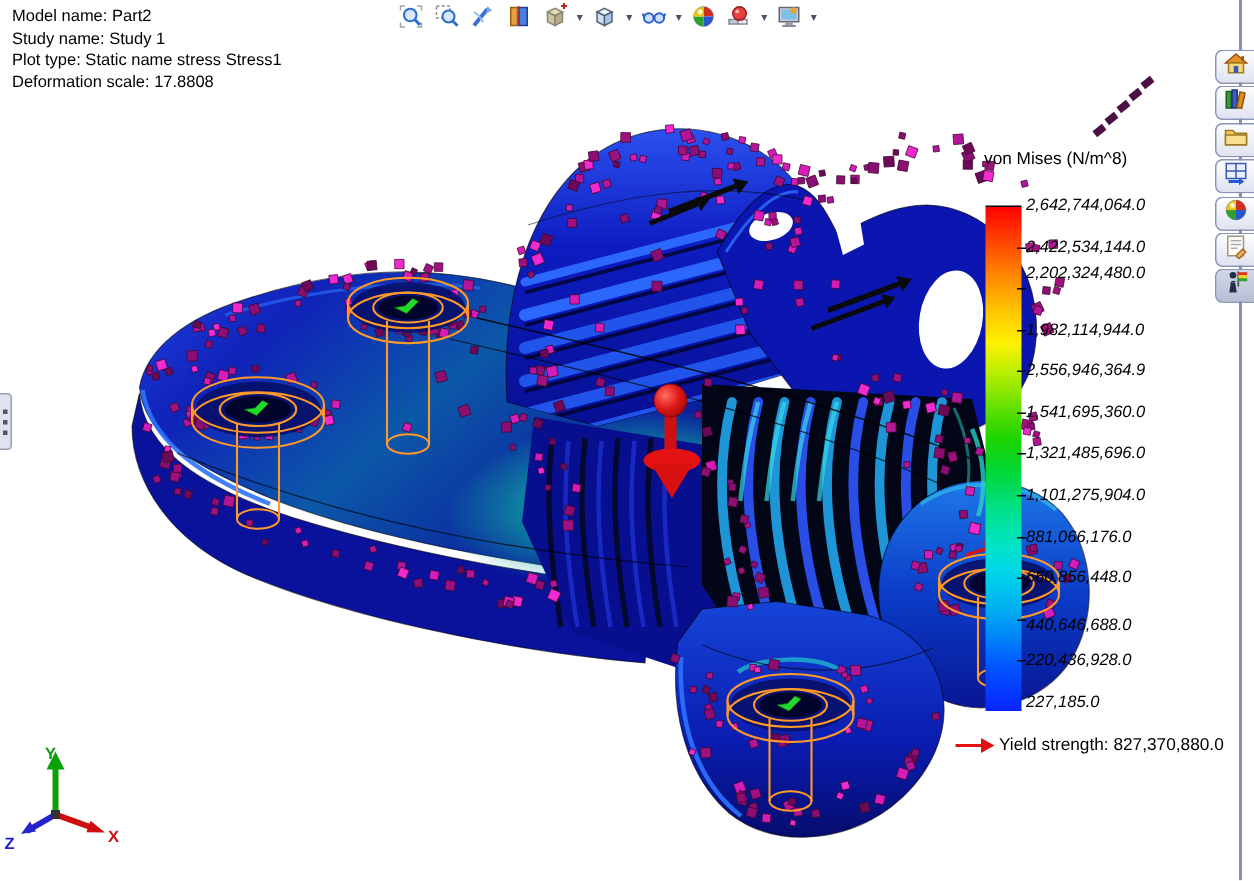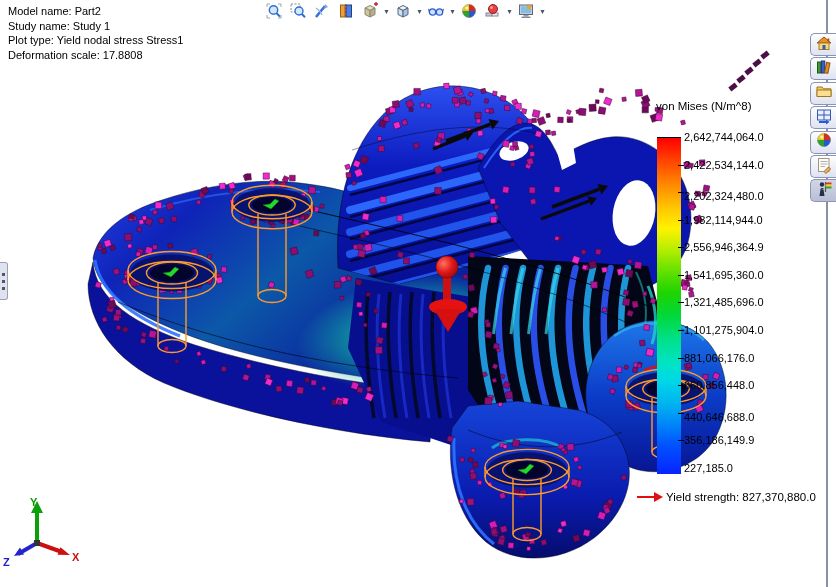--- a/index.html
+++ b/index.html
@@ -13,21 +13,21 @@
   .tb{width:24px;height:20px;display:flex;align-items:center;justify-content:center;border:0;background:transparent;padding:0;}
   .tb svg{display:block;}
   .dd{width:9px;height:20px;display:flex;align-items:center;justify-content:center;font-size:8px;color:#4a5068;}
   
   .legend-title{position:absolute;left:656px;top:100px;font-size:11.5px;color:#000;z-index:20;}
   .legend-bar{position:absolute;left:657px;top:137px;width:24px;height:336px;z-index:20;
     border-top:1px solid #000;
     background:linear-gradient(to bottom,#ff0000 0%,#ff3c00 6%,#ff8a00 14%,#ffc800 21%,#fff200 27%,
       #b8ee00 33%,#60e000 40%,#1ed400 46%,#00d83c 53%,#00e08a 60%,#00e4c4 67%,#00d8e8 72%,
       #00b4f0 79%,#0088f8 85%,#0055ff 91%,#0824ff 100%);}
-  .legend-label{position:absolute;left:684px;font-size:11px;color:#000;white-space:nowrap;z-index:21;}
+  .legend-label{position:absolute;left:684px;font-size:11px;color:#000;white-space:nowrap;z-index:21;font-style:italic;}
   .legend-tick{position:absolute;left:678px;width:6px;height:1px;background:#000;z-index:21;}
   .yield-row{position:absolute;left:636px;top:490px;display:flex;align-items:center;z-index:21;}
   .yield-arrow{width:28px;height:14px;}
   .yield-text{font-size:11.5px;color:#000;white-space:nowrap;margin-left:2px;}
   
   .pane-border{position:absolute;left:826px;top:0;width:2px;height:587px;background:#8a8fa8;z-index:25;}
   .tabs{position:absolute;left:810px;top:33px;z-index:26;}
   .tab{position:absolute;left:0;width:26px;height:23px;border:1px solid #8a93b8;border-right:none;
        border-radius:5px 0 0 5px;background:linear-gradient(to bottom,#fefefe,#dfe3f0);
        display:flex;align-items:center;justify-content:center;box-sizing:border-box;}
@@ -622,21 +622,21 @@
       <rect x="34" y="540" width="6" height="6" fill="#333"></rect>
       <text x="30" y="506" font-size="11" font-weight="bold" fill="#0a9a0a">Y</text>
       <text x="72" y="561" font-size="11" font-weight="bold" fill="#cc1111">X</text>
       <text x="3" y="566" font-size="11" font-weight="bold" fill="#2020cc">Z</text>
     </g>
   </svg>
 
   <div class="info">
     <div>Model name: Part2</div>
     <div>Study name: Study 1</div>
-    <div>Plot type: Yield nodal stress Stress1</div>
+    <div>Plot type: Static name stress Stress1</div>
     <div>Deformation scale: 17.8808</div>
   </div>
 
   <div class="toolbar" id="toolbar">
       <button class="tb">
         <span>
           <svg width="18" height="18" viewBox="0 0 18 18">
             <path d="M2,5 V2 H5 M13,2 H16 V5 M16,13 V16 H13 M5,16 H2 V13" stroke="#9aa" fill="none"></path>
             <circle cx="8.5" cy="8" r="4.2" fill="#d6e7ff" stroke="#2a6fd0" stroke-width="1.4"></circle>
             <line x1="11.6" y1="11.2" x2="15" y2="14.6" stroke="#2a6fd0" stroke-width="2"></line>
@@ -738,39 +738,39 @@
       <span class="dd">▾</span>
     </div>
 
   <div class="legend-title">von Mises (N/m^8)</div>
   <div class="legend-bar"></div>
   <div id="legendLabels">
       <div class="legend-label" style="top: 131px;">2,642,744,064.0</div>
       <div class="legend-tick" style="top: 164.58px;"></div>
       <div class="legend-label" style="top: 158.58px;">2,422,534,144.0</div>
       <div class="legend-tick" style="top: 192.16px;"></div>
-      <div class="legend-label" style="top: 190px; text-align: right;">2,202,324,480.0</div>
+      <div class="legend-label" style="top: 176px; text-align: right;">2,202,324,480.0</div>
       <div class="legend-tick" style="top: 219.74px;"></div>
       <div class="legend-label" style="top: 213.74px;">1,982,114,944.0</div>
       <div class="legend-tick" style="top: 247.32px;"></div>
       <div class="legend-label" style="top: 241.32px;">2,556,946,364.9</div>
       <div class="legend-tick" style="top: 274.9px;"></div>
       <div class="legend-label" style="top: 268.9px;">1,541,695,360.0</div>
       <div class="legend-tick" style="top: 302.48px;"></div>
       <div class="legend-label" style="top: 296.48px;">1,321,485,696.0</div>
       <div class="legend-tick" style="top: 330.06px;"></div>
       <div class="legend-label" style="top: 324.06px;">1,101,275,904.0</div>
       <div class="legend-tick" style="top: 357.64px;"></div>
       <div class="legend-label" style="top: 351.64px;">881,066,176.0</div>
       <div class="legend-tick" style="top: 385.22px;"></div>
       <div class="legend-label" style="top: 379.22px;">660,856,448.0</div>
       <div class="legend-tick" style="top: 412.8px;"></div>
       <div class="legend-label" style="top: 411px;">440,646,688.0</div>
       <div class="legend-tick" style="top: 440.38px;"></div>
-      <div class="legend-label" style="top: 434.38px;">356,186,149.9</div>
+      <div class="legend-label" style="top: 434.38px;">220,436,928.0</div>
       <div class="legend-label" style="top: 461.96px; text-align: right;">227,185.0</div>
     </div>
   <div class="yield-row">
     <svg class="yield-arrow" viewBox="0 0 28 14">
       <line x1="1" y1="7" x2="18" y2="7" stroke="#e01010" stroke-width="2"></line>
       <polygon points="18,2 27,7 18,12" fill="#e01010"></polygon>
     </svg>
     <span class="yield-text">Yield strength: 827,370,880.0</span>
   </div>
 

